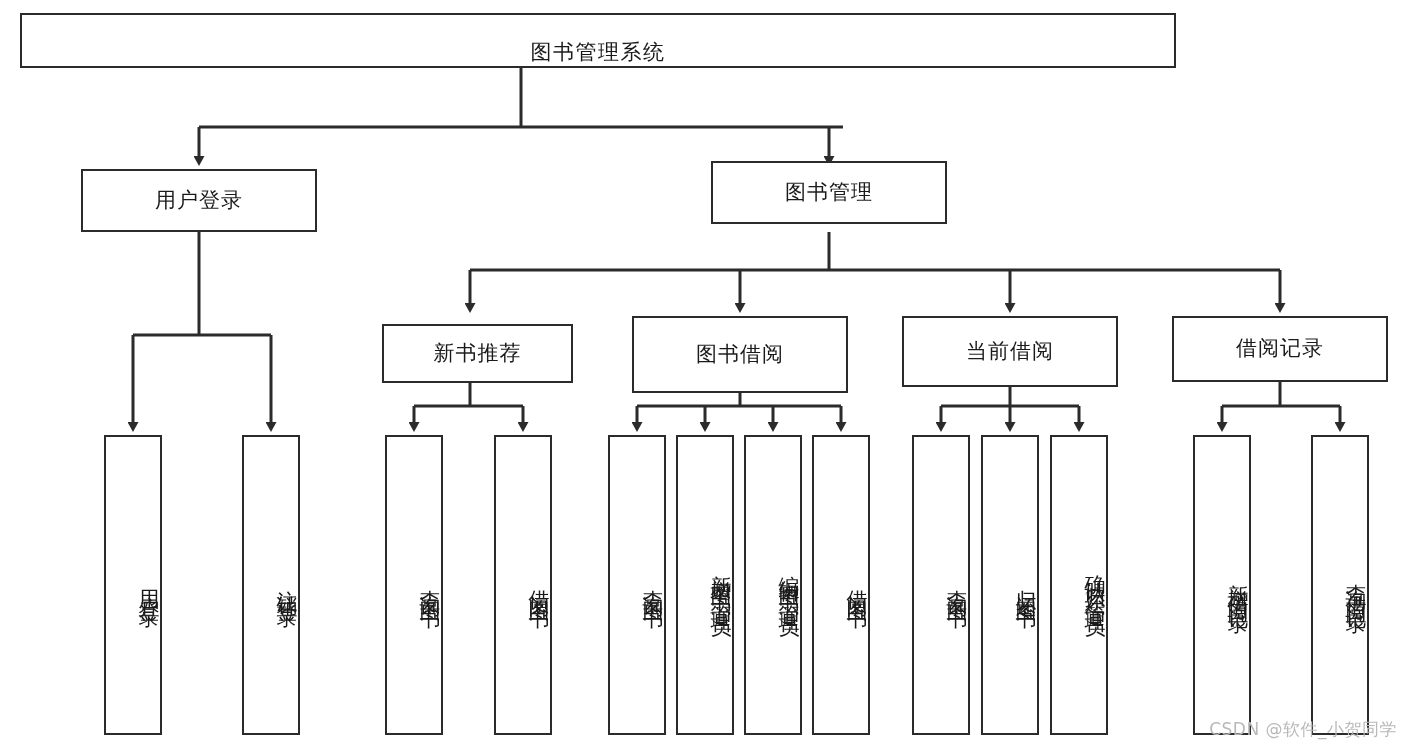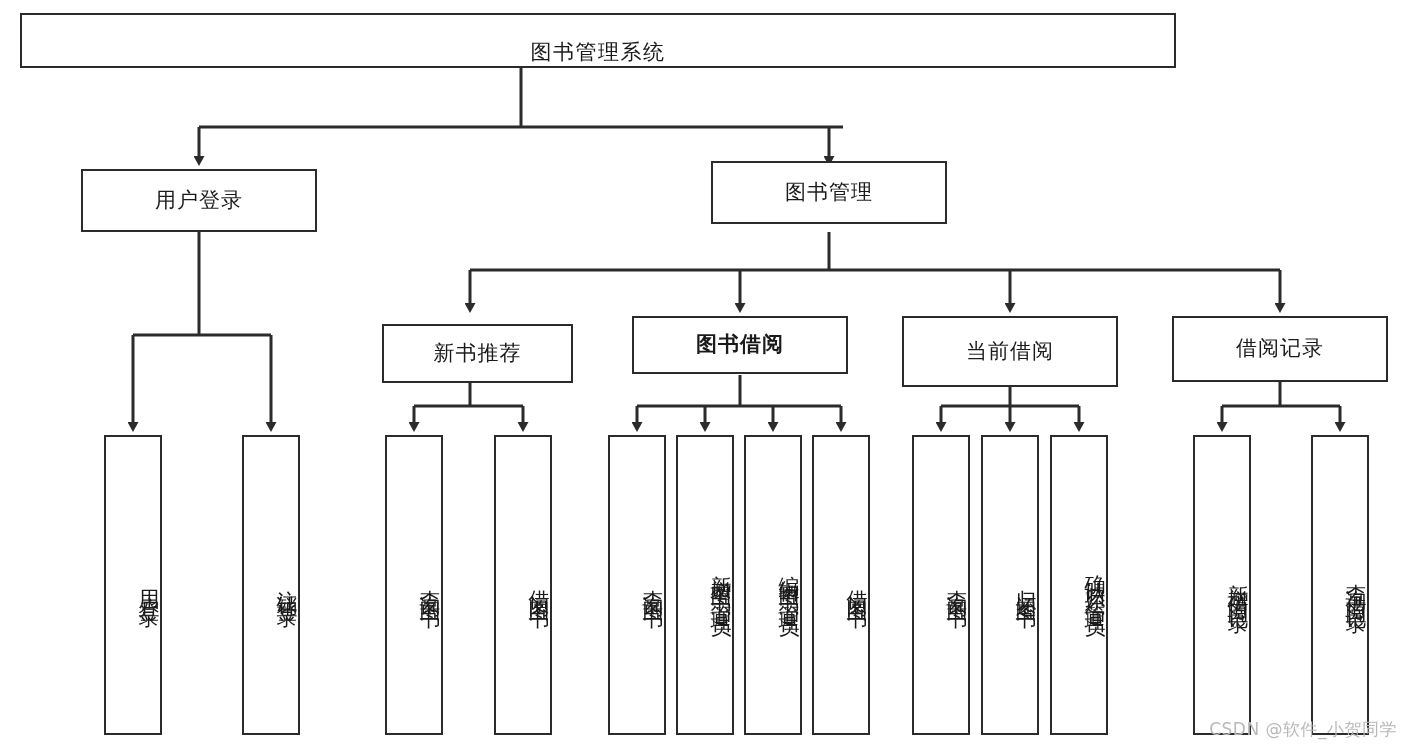--- a/index.html
+++ b/index.html
@@ -134,21 +134,21 @@
   <div class="node node-h" style="left:81px; top:169px; width:236px; height:63px;">
     <span>用户登录</span>
   </div>
   <div class="node node-h" style="left:711px; top:161px; width:236px; height:63px;">
     <span>图书管理</span>
   </div>
 
   <div class="node node-h" style="left:362px; top:324px; width:191px; height:59px;margin-left:20px;">
     <span>新书推荐</span>
   </div>
-  <div class="node node-h" style="left:632px; top:316px; width:216px; height:58px;font-weight:bold;">
+  <div class="node node-h" style="left:632px; top:316px; width:216px; height:77px;">
     <span>图书借阅</span>
   </div>
   <div class="node node-h" style="left:902px; top:316px; width:216px; height:71px;">
     <span>当前借阅</span>
   </div>
   <div class="node node-h" style="left:1172px; top:316px; width:216px; height:66px;">
     <span>借阅记录</span>
   </div>
 
   <div class="node node-v" style="left:104px; top:435px; width:58px; height:300px;">

